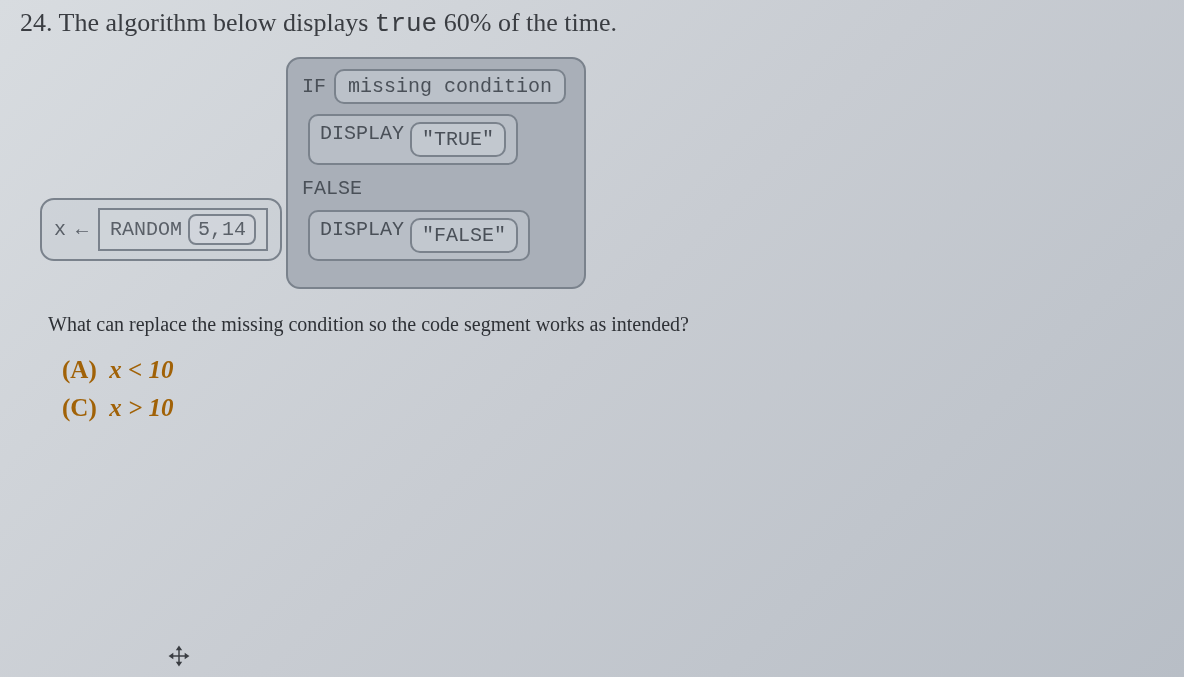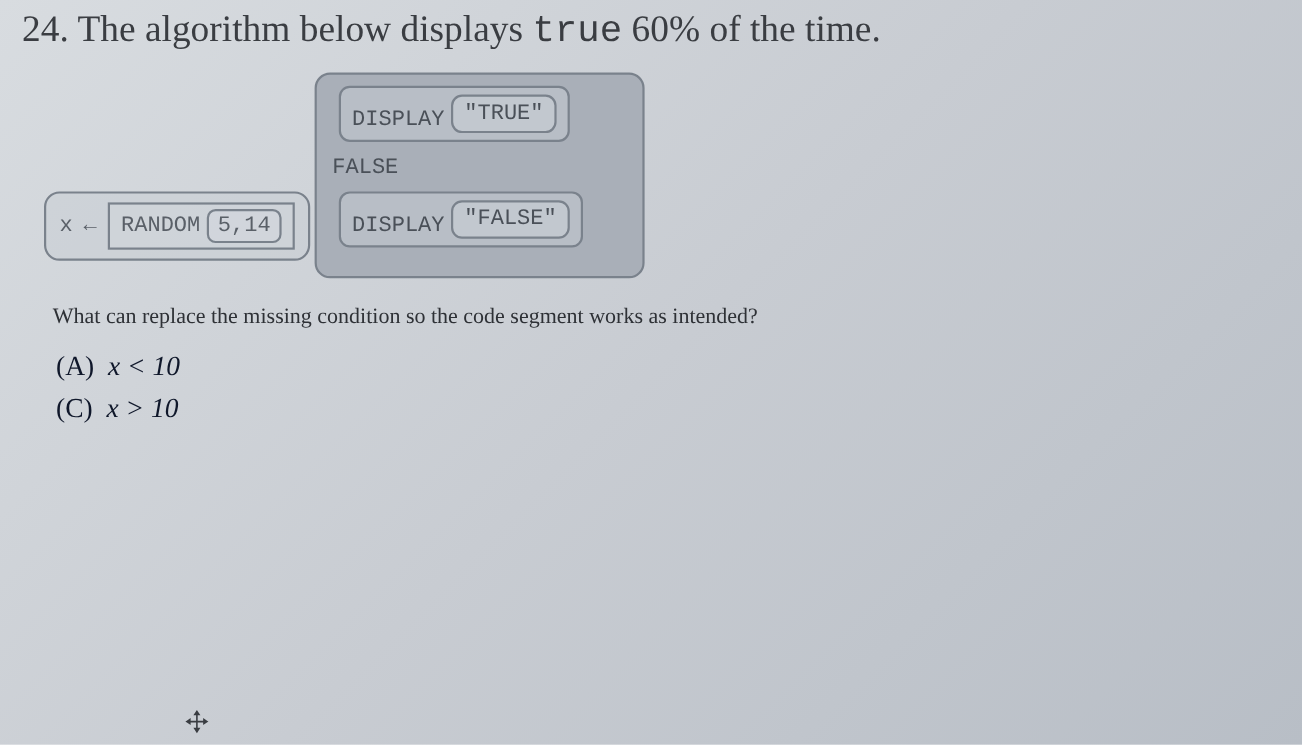--- a/index.html
+++ b/index.html
@@ -5,21 +5,21 @@
   * { box-sizing: border-box; margin: 0; padding: 0; }
   html, body { width: 1184px; height: 677px; }
   body {
     background: linear-gradient(135deg, #d8dce0 0%, #c8ccd2 50%, #b8bec6 100%);
     font-family: Georgia, 'Times New Roman', serif;
     color: #2a2d32;
     padding: 8px 20px 20px 20px;
     position: relative;
   }
   .question-header {
-    font-size: 34px;
+    font-size: 26px;
     color: #3a3d42;
     margin-bottom: 18px;
   }
   .qnum { display: inline; }
   .mono { font-family: 'Courier New', monospace; }
   .code-area {
     margin-left: 20px;
     margin-bottom: 24px;
   }
   .block {
@@ -78,42 +78,43 @@
   }
   .disp-row {
     margin-left: 6px;
     margin-bottom: 12px;
   }
   .disp-block {
     border: 2px solid #7a828c;
     border-radius: 10px;
     padding: 6px 10px;
     display: inline-flex;
-    align-items: flex-end;
+    align-items: flex-start;
     gap: 6px;
     background: rgba(200,205,212,0.5);
     font-family: 'Courier New', monospace;
     color: #4a5058;
     font-size: 20px;
   }
   .val-box {
     border: 2px solid #7a828c;
     border-radius: 10px;
     padding: 4px 10px;
     background: rgba(210,214,220,0.4);
   }
   .question-text {
     font-size: 20px;
     color: #2e3136;
     margin: 18px 0 20px 28px;
   }
   .choices {
-    margin-left: 31px;
+    margin-left: 42px;
     font-size: 25px;
-    color: #0f172a;
+    color: #a16207;
+    font-weight: bold;
   }
   .choice {
     margin-bottom: 10px;
     font-family: Georgia, 'Times New Roman', serif;
   }
   .choice .expr { font-style: italic; }
   .cursor-icon {
     position: absolute;
     left: 168px;
     bottom: 10px;
@@ -136,20 +137,24 @@
   <div class="block assign-block">
     <span>x</span>
     <span>←</span>
     <span class="inner-block">
       <span>RANDOM</span>
       <span class="args-box">5,14</span>
     </span>
   </div>
 
   <div class="if-outer">
+    <div class="if-row">
+      <span>IF</span>
+      <span class="cond-box">missing condition</span>
+    </div>
     <div class="disp-row">
       <span class="disp-block">
         <span>DISPLAY</span>
         <span class="val-box">"TRUE"</span>
       </span>
     </div>
     <div class="else-row">
       <span>FALSE</span>
     </div>
     <div class="disp-row">

